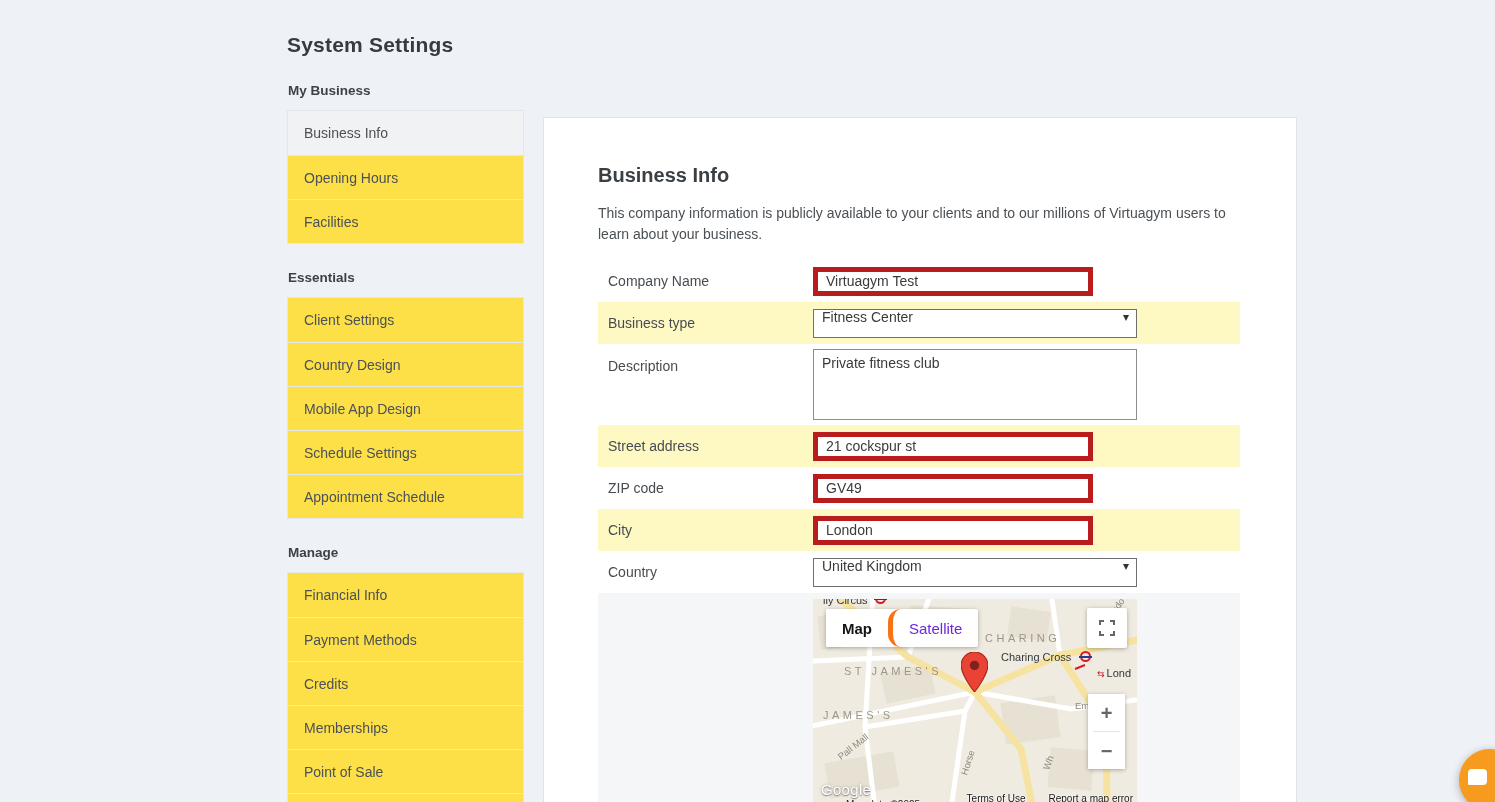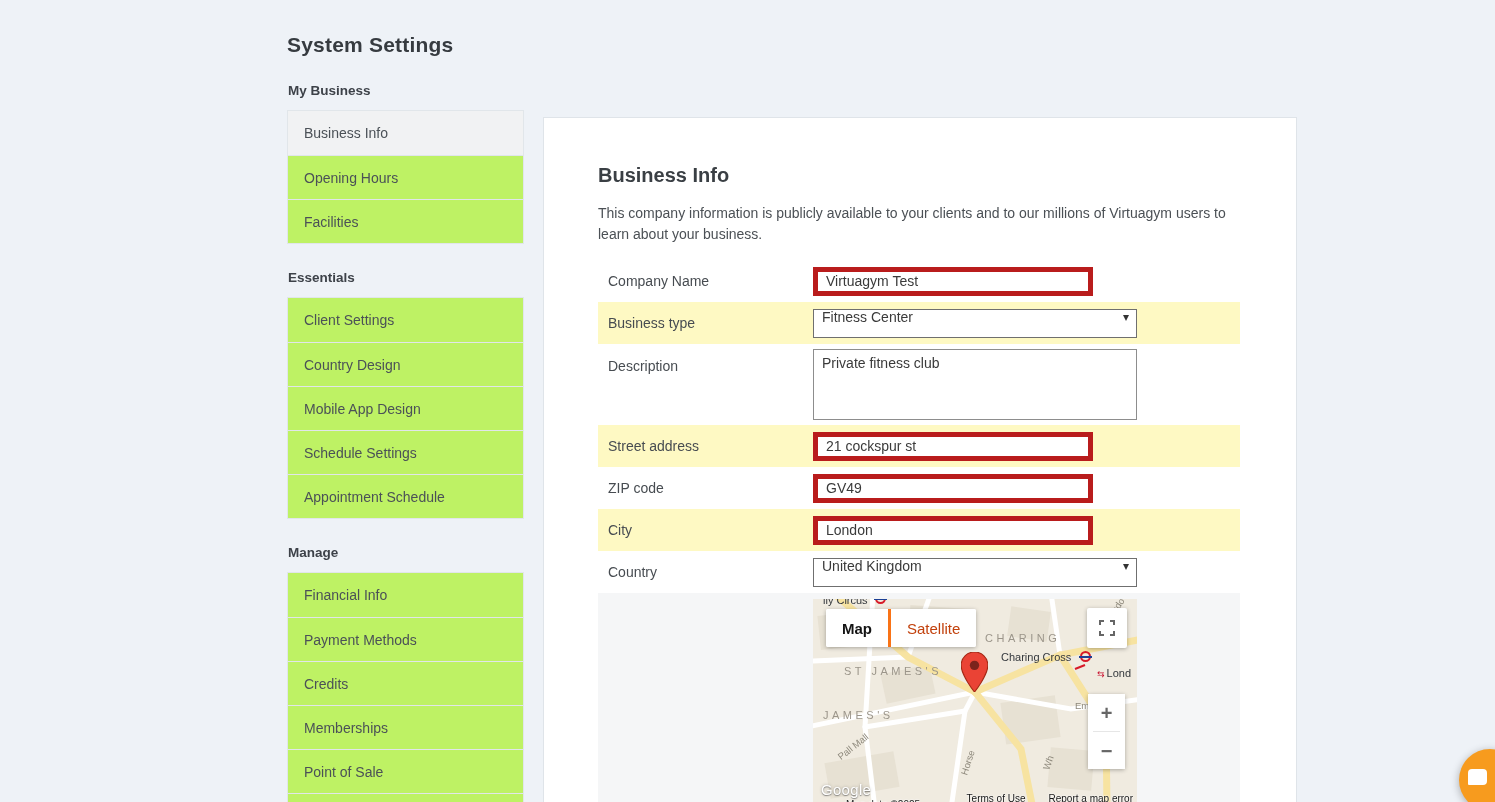--- a/index.html
+++ b/index.html
@@ -12,21 +12,21 @@
   }
   button { font-family: "Liberation Sans", sans-serif; }
 
   
   .sidebar { position: absolute; left: 287px; top: 33px; width: 237px; }
   .page-title { margin: 0; font-size: 21px; font-weight: 700; color: #363b40; letter-spacing: .2px; }
   .side-heading { margin: 26px 0 12px 1px; font-size: 13.5px; font-weight: 700; color: #3d4249; }
   .side-items { background: #fff; border: 1px solid #e1e6ea; }
   .side-item {
     height: 44px; line-height: 44px; padding: 0 16px; font-size: 14px;
-    color: #4b5157; background: #bef264; border-top: 1px solid #e1e6ea; cursor: pointer;
+    color: #4b5157; background: #fde047; border-top: 1px solid #e1e6ea; cursor: pointer;
     white-space: nowrap; overflow: hidden;
   }
   .side-item:first-child { border-top: none; }
   .side-item.active { background: #f1f2f3; }
 
   
   .card {
     position: absolute; left: 543px; top: 117px; width: 754px; height: 1100px;
     background: #fff; border: 1px solid #dfe4e9;
   }
@@ -81,21 +81,21 @@
   .rail-icon { font-size: 9px; color: #c8102e; margin-right: 2px; }
 
   .map-pin { position: absolute; left: 148px; top: 53px; }
 
   .map-type {
     position: absolute; left: 13px; top: 10px; display: flex; background: #fff;
     box-shadow: 0 1px 4px rgba(0,0,0,.3); border-radius: 2px; overflow: hidden;
   }
   .map-type button { height: 38px; padding: 0 16px; font-size: 15px; border: none; background: #fff; cursor: pointer; }
   .map-type .sel { font-weight: 700; color: #141414; }
-  .map-type .unsel { color: #c2410c; border-left: 3px solid #f97316; }
+  .map-type .unsel { color: #6d28d9; border-left: 5px solid #f97316; border-radius: 13px; }
 
   .fullscreen-btn {
     position: absolute; right: 10px; top: 9px; width: 40px; height: 40px;
     background: #fff; border: none; border-radius: 2px; box-shadow: 0 1px 4px rgba(0,0,0,.3);
     display: flex; align-items: center; justify-content: center; cursor: pointer;
   }
   .zoom-ctl {
     position: absolute; right: 12px; top: 95px; width: 37px; background: #fff;
     box-shadow: 0 1px 4px rgba(0,0,0,.3); border-radius: 2px;
   }

